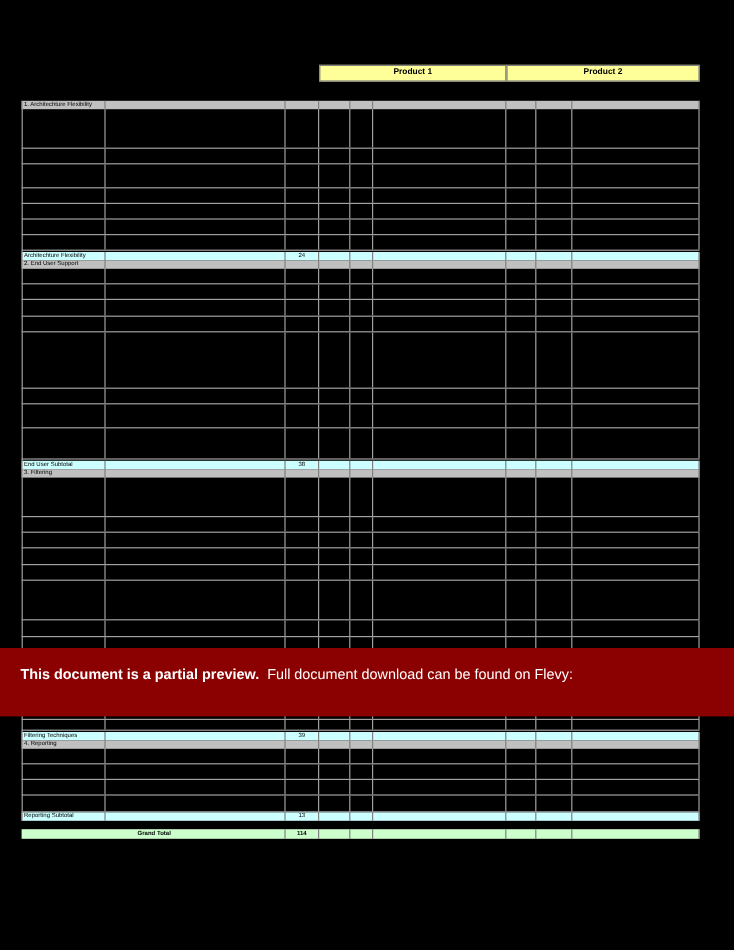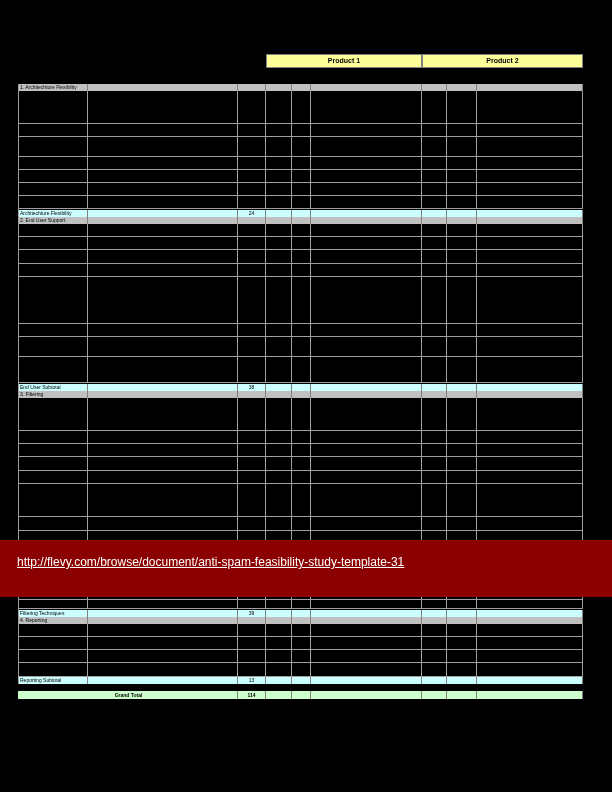--- a/index.html
+++ b/index.html
@@ -472,14 +472,17 @@
       <div class="cell" style="left: 274px; width: 19px;"></div>
       <div class="cell" style="left: 293px; width: 111px;"></div>
       <div class="cell" style="left: 404px; width: 25px;"></div>
       <div class="cell" style="left: 429px; width: 30px;"></div>
       <div class="cell" style="left: 459px; width: 106px;"></div>
     </div>
     <div class="left-border" style="top: 84px; height: 600px;"></div>
   </div>
 
 <div class="banner">
-  <a href="#">http://flevy.com/browse/document/anti-spam-feasibility-study-template-31</a>
+  <div>
+    <b>This document is a partial preview.</b>&nbsp;
+    <span>Full document download can be found on Flevy:</span>
+  </div>
 </div>
 
 </body></html>

